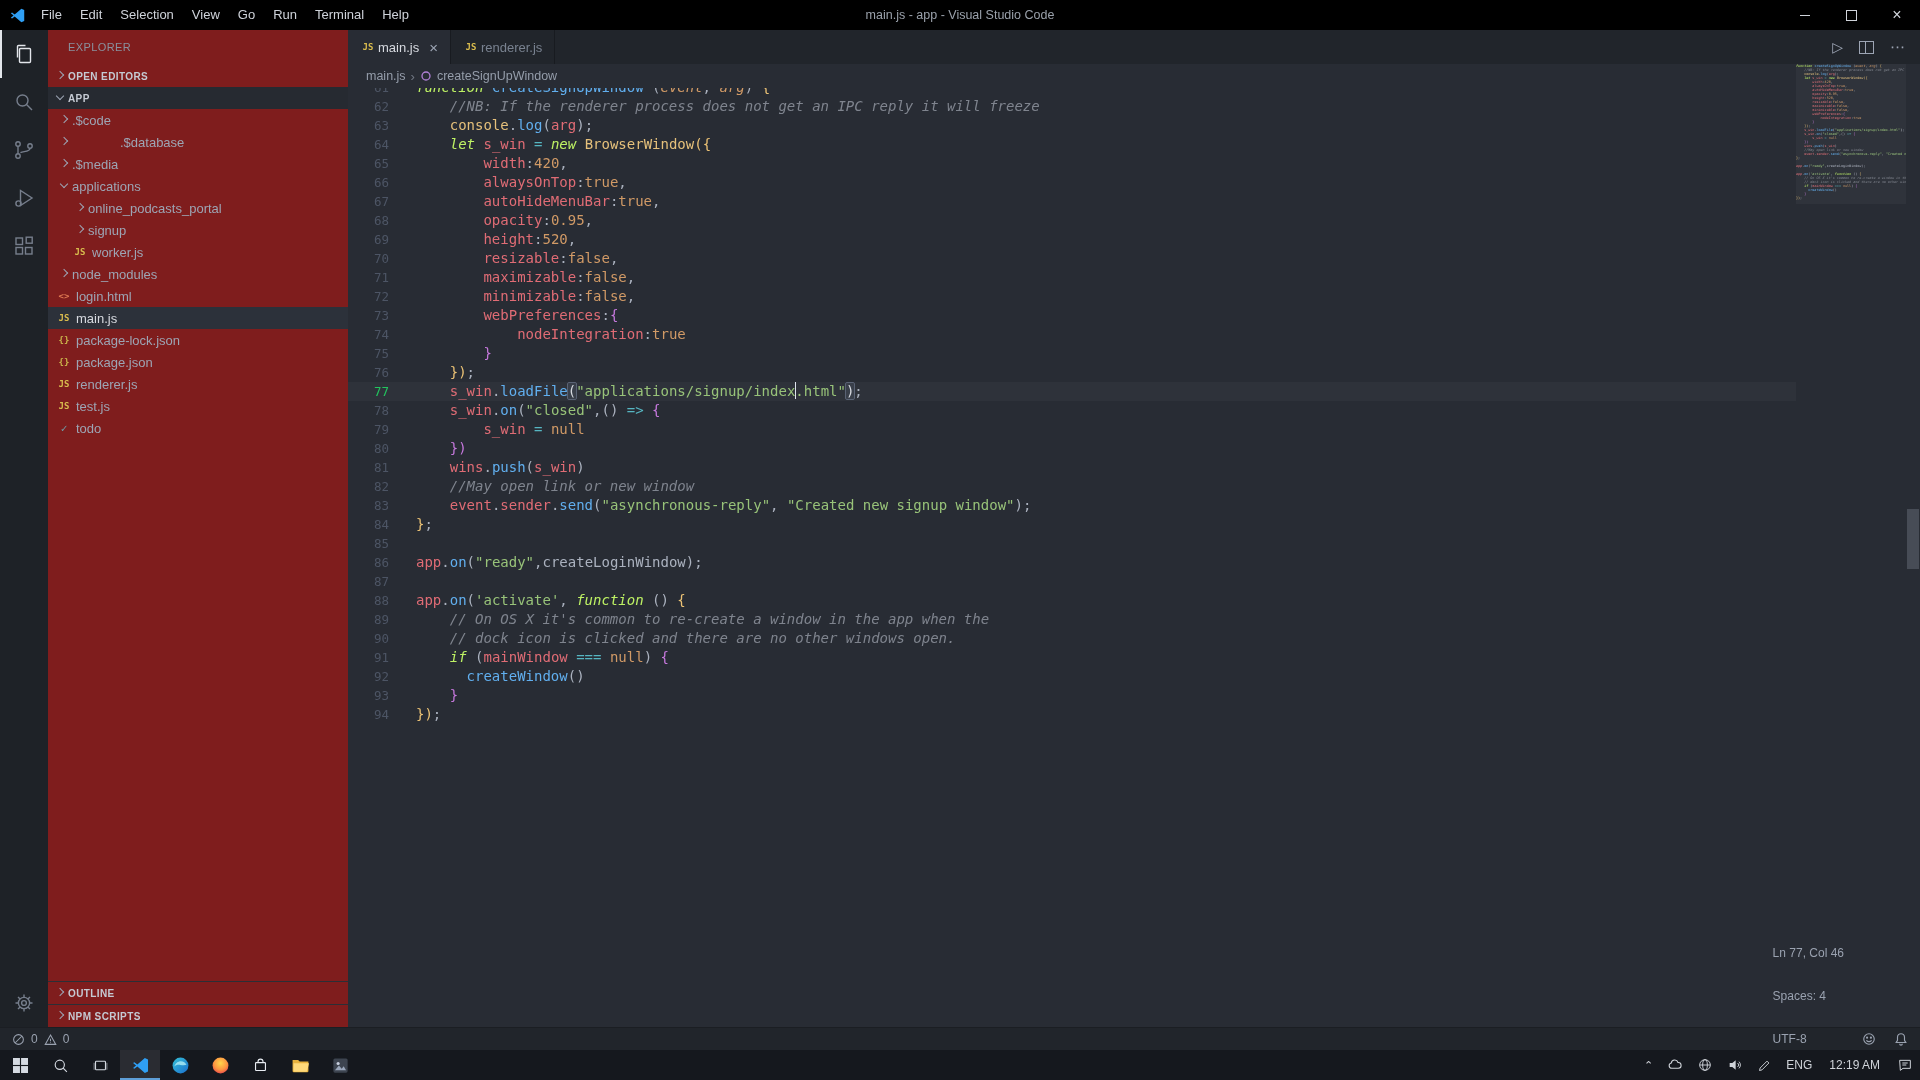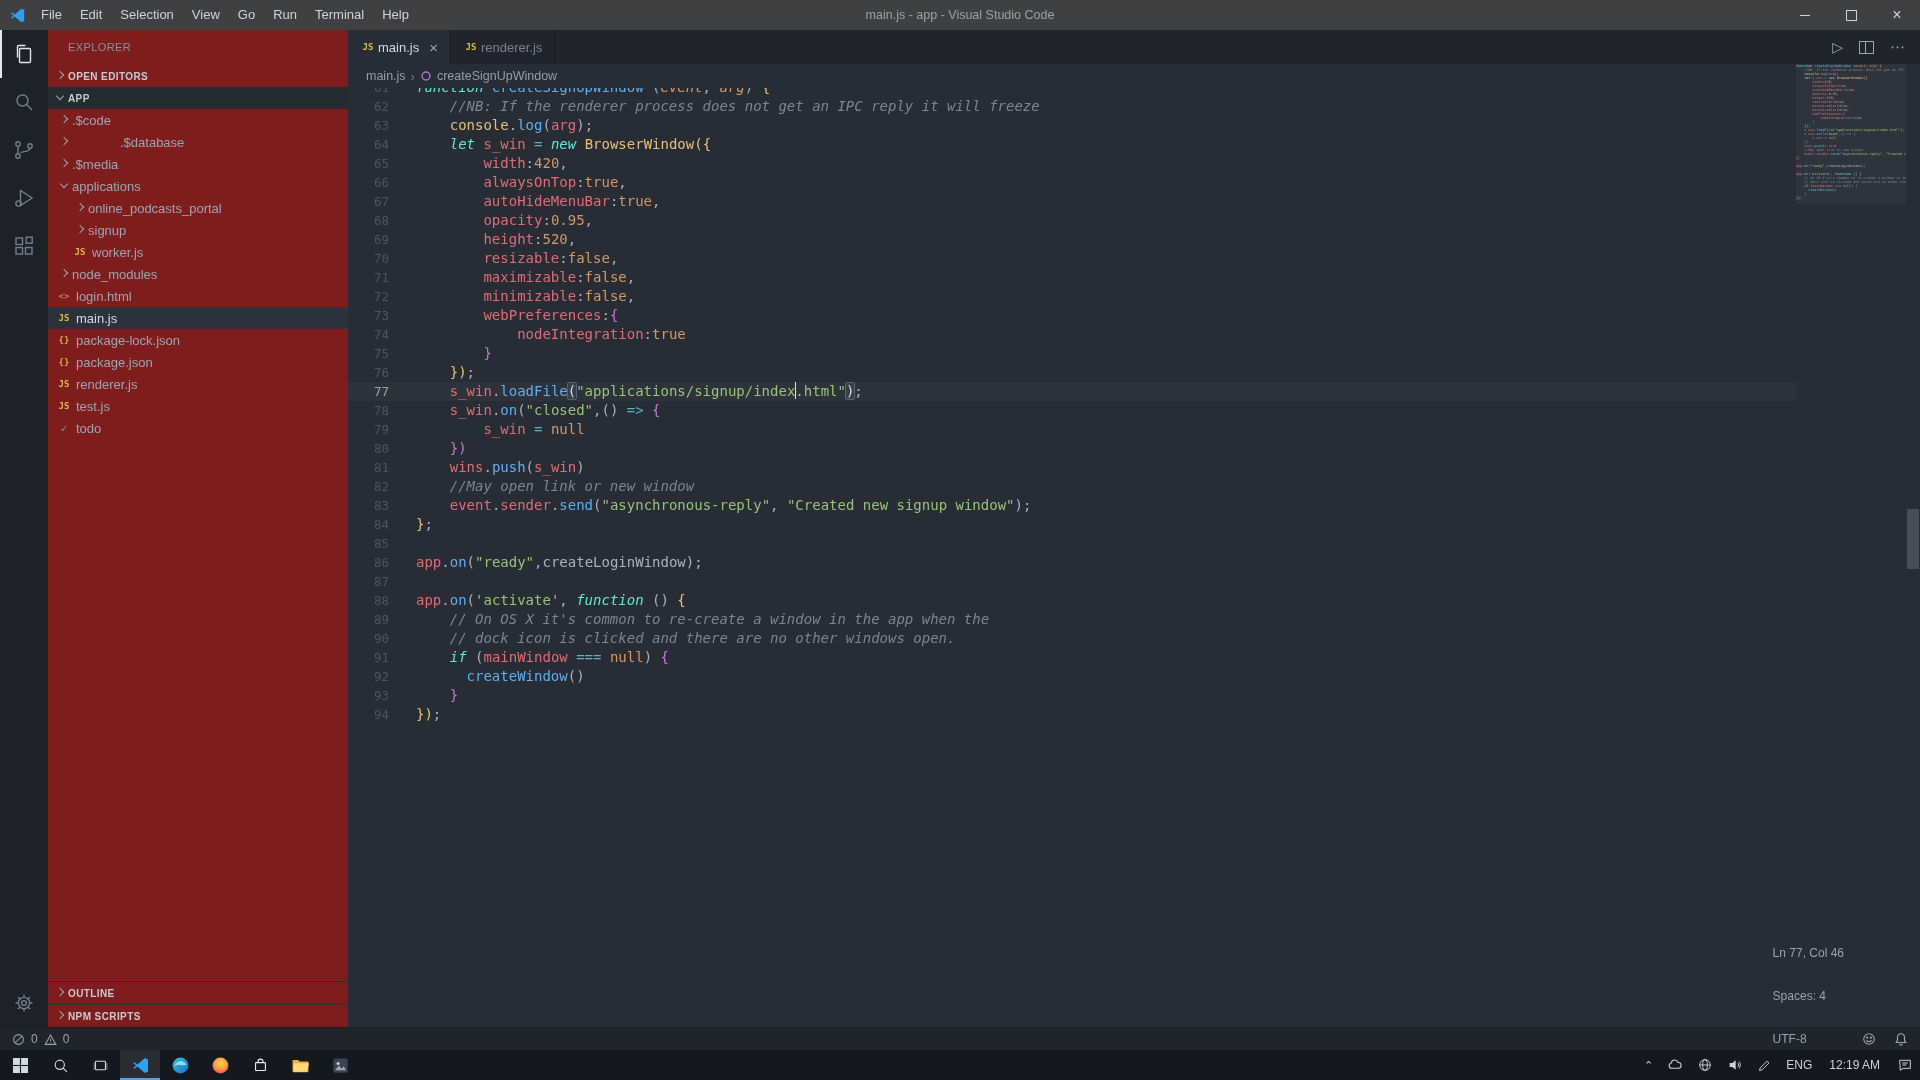--- a/index.html
+++ b/index.html
@@ -1,20 +1,20 @@
 <!DOCTYPE html>
 <html><head>
 <meta charset="utf-8">
 <style>
   html,body{margin:0;padding:0;width:1920px;height:1080px;overflow:hidden;background:#282c34;
     font-family:"Liberation Sans",sans-serif;-webkit-font-smoothing:antialiased;}
   body{display:flex;flex-direction:column;}
 
   
-  .titlebar{height:30px;flex:0 0 30px;background:#404040;display:flex;align-items:center;position:relative;color:#c3c9d4;}
+  .titlebar{height:30px;flex:0 0 30px;background:#000000;display:flex;align-items:center;position:relative;color:#c3c9d4;}
   .app-logo{width:18px;height:18px;margin:0 6px 0 8px;display:flex;align-items:center;justify-content:center;}
   .menubar{display:flex;height:30px;}
   .menu-item{padding:0 9px;line-height:30px;font-size:13px;color:#cfd3da;cursor:default;}
   .window-title{position:absolute;left:50%;transform:translateX(-50%);font-size:12.5px;color:#9aa1ab;white-space:nowrap;}
   .win-controls{margin-left:auto;display:flex;height:30px;}
   .wc{width:46px;display:flex;align-items:center;justify-content:center;color:#cfd3da;}
   .wc-min{width:10px;height:1px;background:#cfd3da;display:block;}
   .wc-max{width:9px;height:9px;border:1px solid #cfd3da;display:block;}
   .wc-close{font-size:16px;line-height:1;}
 
@@ -67,24 +67,24 @@
   .editor-body{flex:1;display:flex;min-height:0;}
   .code-col{flex:1;display:flex;flex-direction:column;min-width:0;}
   .breadcrumb{height:24px;flex:0 0 24px;display:flex;align-items:center;padding-left:18px;font-size:12.5px;color:#959daa;gap:5px;}
   .bc-sep{color:#6f7682;font-size:13px;}
   .bc-symbol{width:12px;height:12px;display:inline-flex;}
   .code-view{flex:1;overflow:hidden;position:relative;}
   .code-lines{margin-top:-10px;}
   .code-line{display:flex;height:19px;font-family:"DejaVu Sans Mono","Liberation Mono",monospace;font-size:14px;line-height:19px;}
   .code-line.active{background:rgba(255,255,255,0.03);}
   .ln{width:68px;flex:0 0 68px;text-align:right;padding-right:27px;box-sizing:border-box;color:#4d5565;font-size:12.5px;}
-  .code-line.active .ln{color:#a3a3a3;}
+  .code-line.active .ln{color:#22c55e;}
   .lc{white-space:pre;color:#abb2bf;min-height:19px;}
 
-  .tok-kw{color:#5eead4;font-style:italic;}
+  .tok-kw{color:#bef264;font-style:italic;}
   .tok-fn{color:#61afef;}
   .tok-var{color:#e06c75;}
   .tok-prop{color:#e06c75;}
   .tok-cls{color:#e5c07b;}
   .tok-str{color:#98c379;}
   .tok-num{color:#d19a66;}
   .tok-const{color:#d19a66;margin-top:16px;}
   .tok-cmt{color:#7f848e;font-style:italic;}
   .tok-punct,.tok-plain{color:#abb2bf;}
   .tok-op{color:#56b6c2;}

